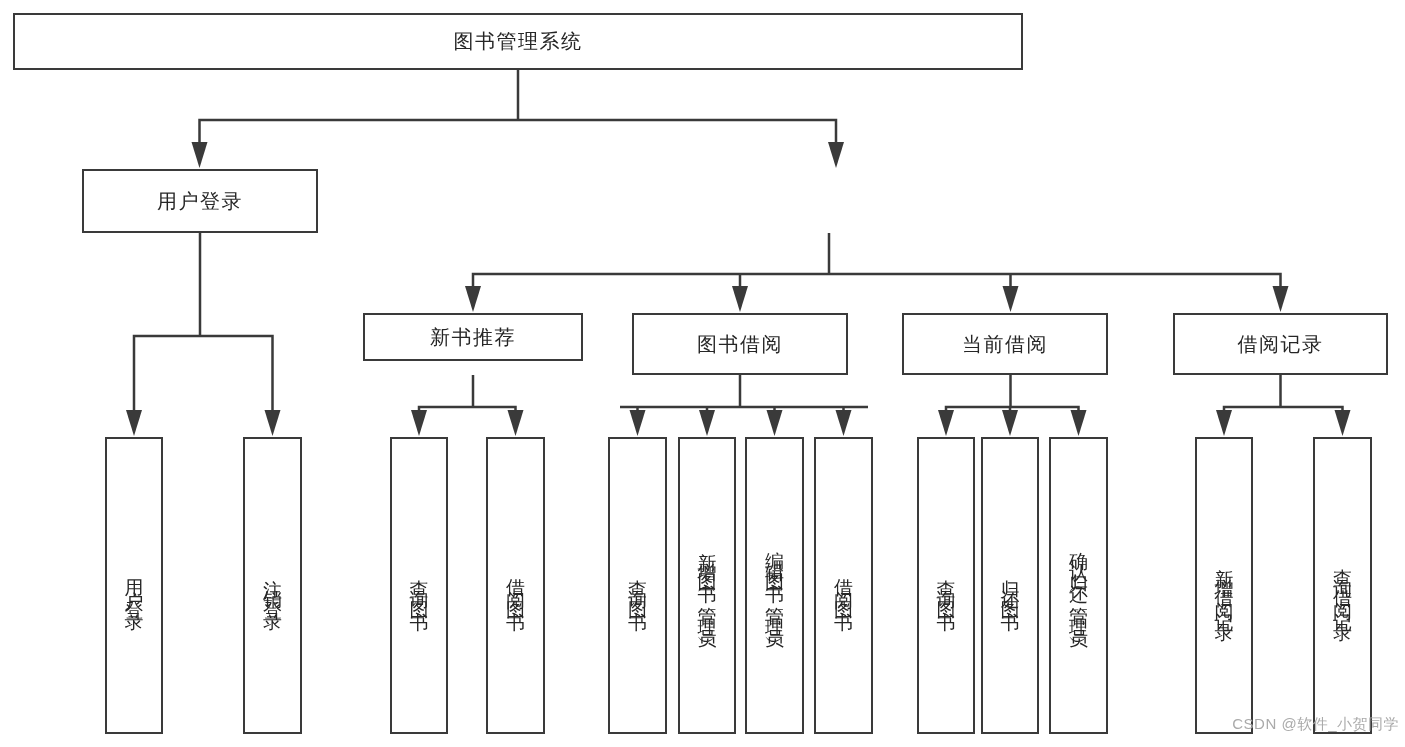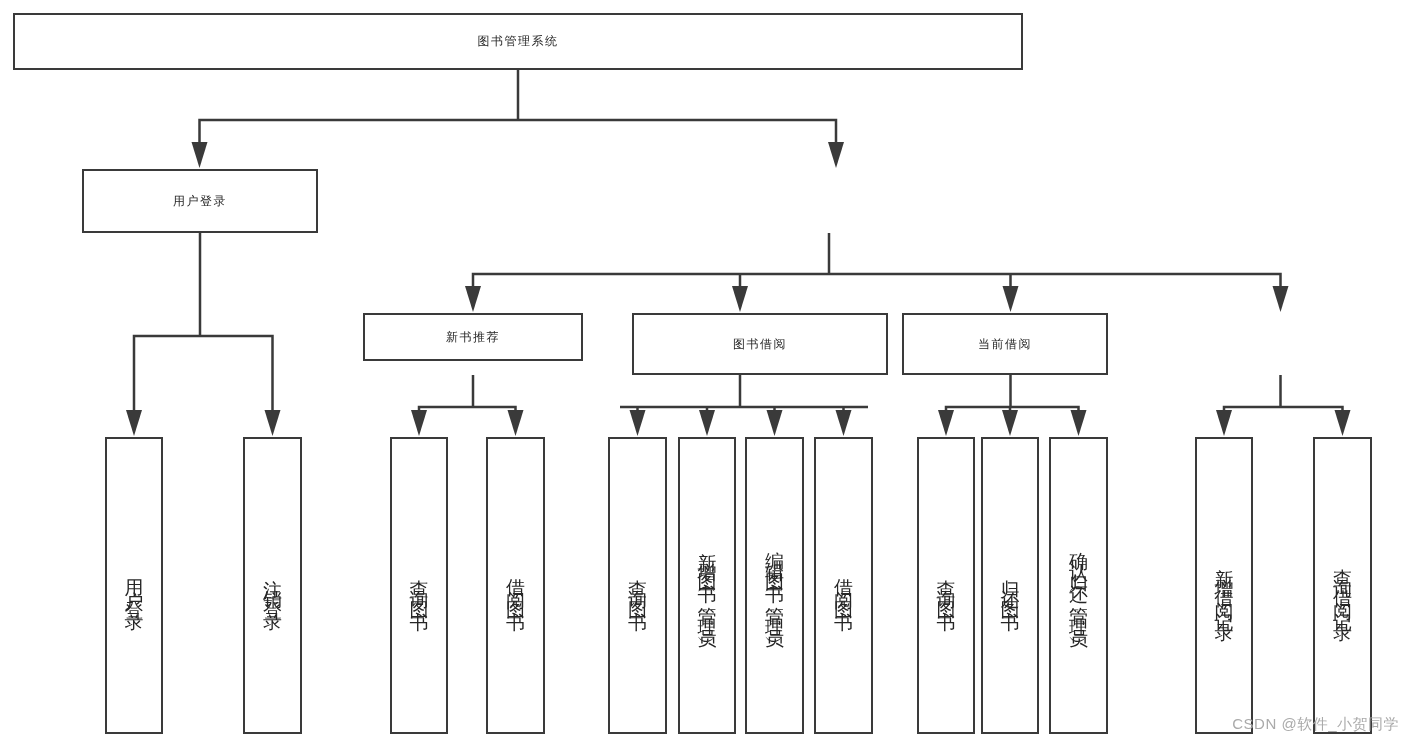--- a/index.html
+++ b/index.html
@@ -13,38 +13,38 @@
   #connectors{position:absolute;left:0;top:0;z-index:0;}
   .box{
     position:absolute;
     background:#ffffff;
     border:2.5px solid #3a3a3a;
     box-sizing:border-box;
     z-index:1;
   }
   .hbox{display:flex;align-items:center;justify-content:center;}
   .hbox > span{
-    font-size:12px;letter-spacing:1.5px;color:#262626;
+    font-size:20px;letter-spacing:1.5px;color:#262626;
     white-space:nowrap;
   }
   .vbox > span{
     position:absolute;left:50%;top:50%;
     transform:translate(-50%,-50%);
     writing-mode:vertical-rl;text-orientation:mixed;
     font-size:19px;letter-spacing:11px;
     color:#262626;white-space:nowrap;
   }
   
   #root{left:13px;top:13px;width:1010px;height:57px;}
   
   #login{left:82px;top:169px;width:236px;height:64px;}
   #mgmt{left:712px;top:169px;width:235px;height:64px;}
   
   #newbook{left:363px;top:313px;width:220px;height:48px;}
-  #borrow{left:632px;top:313px;width:256px;height:62px;}
+  #borrow{left:632px;top:313px;width:216px;height:62px;}
   #current{left:902px;top:313px;width:206px;height:62px;}
   #records{left:1173px;top:313px;width:215px;height:62px;}
   
   .leaf{top:437px;height:297px;width:59px;}
   #g1a{left:105px;width:58px;}
   #g1b{left:243px;}
   #g2a{left:390px;width:58px;}
   #g2b{left:486px;}
   #g3a{left:608px;}
   #g3b{left:678px;width:58px;}
@@ -122,20 +122,23 @@
 
   <div id="newbook" class="box hbox">
     <span>新书推荐</span>
   </div>
   <div id="borrow" class="box hbox">
     <span>图书借阅</span>
   </div>
   <div id="current" class="box hbox">
     <span>当前借阅</span>
   </div>
+  <div id="records" class="box hbox">
+    <span>借阅记录</span>
+  </div>
 
   <div id="g1a" class="box vbox leaf">
     <span>用户登录</span>
   </div>
   <div id="g1b" class="box vbox leaf">
     <span>注销登录</span>
   </div>
 
   <div id="g2a" class="box vbox leaf">
     <span>查询图书</span>

